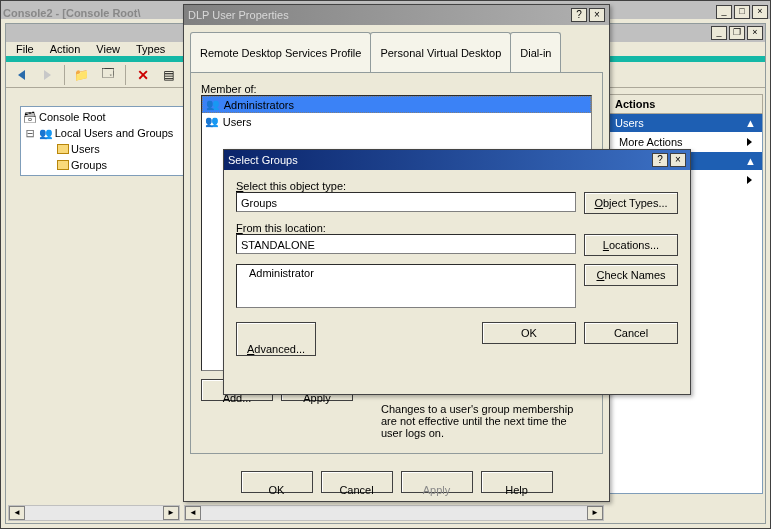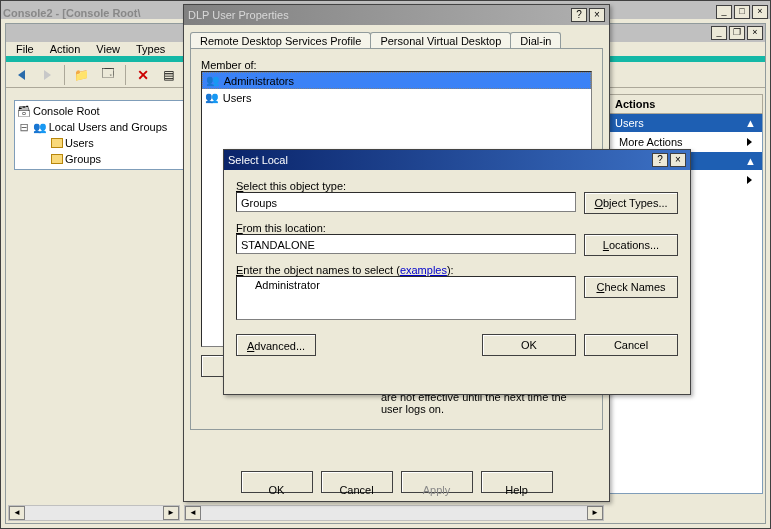--- a/index.html
+++ b/index.html
@@ -26,21 +26,21 @@
 .arrow-l::before{content:"";display:block;width:0;height:0;border-top:5px solid transparent;border-bottom:5px solid transparent;border-right:7px solid #2a6bab}
 .arrow-r::before{content:"";display:block;width:0;height:0;border-top:5px solid transparent;border-bottom:5px solid transparent;border-left:7px solid #c8c8c8}
 .ic-folder::before{content:"📁";font-size:12px}
 .ic-windows::before{content:"🗔";font-size:12px}
 .ic-x{color:#c00;font-weight:bold;font-size:14px}
 .ic-prop::before{content:"▤";font-size:12px}
 .ic-help::before{content:"?";color:#1e5fb3;font-weight:bold;font-size:13px}
 
 
 .mmc-body{position:absolute;left:0;right:0;top:68px;bottom:0;display:flex}
-.tree{width:204px;border:1px solid #7f9db9;margin:8px;background:#fff;padding:2px;overflow:auto}
+.tree{width:204px;border:1px solid #7f9db9;margin:14px;background:#fff;padding:2px;overflow:auto}
 .tree-row{display:flex;align-items:center;height:16px;gap:2px;white-space:nowrap}
 .tree-ic-root::before{content:"🗃";font-size:11px}
 .tree-ic-grp::before{content:"👥";font-size:11px}
 .tree-ic-fold{display:inline-block;width:12px;height:10px;background:#f9d97a;border:1px solid #b8860b}
 .tree-ind{display:inline-block;width:14px;text-align:center;color:#666}
 .center{flex:1;border:1px solid #7f9db9;margin:2px;background:#fff}
 .actions{width:155px;margin:2px}
 .actions-hdr{background:#ece9d8;border:1px solid #aca899;padding:3px 6px;font-weight:bold}
 .actions-panel{border:1px solid #7f9db9;border-top:none;background:#fff;height:380px}
 .actions-sect{background:#1e5fb3;color:#fff;padding:3px 6px;display:flex;justify-content:space-between;align-items:center}
@@ -55,42 +55,42 @@
 .dlg{position:absolute;border:1px solid #444;background:#ece9d8;box-shadow:2px 2px 4px rgba(0,0,0,.3)}
 .dlg-title{height:20px;display:flex;align-items:center;padding:0 4px}
 .dlg-title.inactive{background:linear-gradient(to right,#808080,#b0b0b0);color:#d8d8d8}
 .dlg-title.active{background:linear-gradient(to right,#0a246a,#3c71c5);color:#fff}
 .dlg-title .ttext{font-weight:normal;flex:1}
 .dlg-close, .dlg-help{width:16px;height:14px;background:#ece9d8;border:1px solid #404040;margin-left:2px;font-size:10px;text-align:center;line-height:12px;color:#000}
 
 .props{left:183px;top:4px;width:427px;height:498px}
 .props-body{position:absolute;left:6px;right:6px;top:26px;bottom:40px}
 .tabrow{display:flex;flex-wrap:wrap;position:relative;top:1px}
-.tab{border:1px solid #919b9c;border-bottom:none;background:#ece9d8;padding:2px 9px;margin-right:-1px;border-radius:3px 3px 0 0;position:relative;white-space:nowrap}
+.tab{border:1px solid #919b9c;border-bottom:none;background:#ece9d8;padding:14px 9px;margin-right:-1px;border-radius:3px 3px 0 0;position:relative;white-space:nowrap}
 .tab.back{background:#f5f4ea}
 .tab.active{background:#ece9d8;z-index:2;padding-bottom:4px;top:1px}
 .tabpanel{border:1px solid #919b9c;height:382px;padding:10px;position:relative;background:#ece9d8}
 .field-label{margin-bottom:0}
 .listbox{border:1px inset #808080;background:#fff;height:276px;overflow:auto}
 .list-item{display:flex;align-items:center;height:17px;padding:0 3px;gap:4px}
 .list-item.sel{background:#3b82f6;border:1px dotted #808080}
 .grp-ic::before{content:"👥";font-size:11px}
 .hint{position:absolute;left:190px;bottom:14px;width:210px;color:#000}
 .btnrow{display:flex;gap:8px;margin-top:8px}
 .btn{min-width:72px;height:22px;border:1px solid #404040;background:#ece9d8;padding:8px 8px;text-align:center;line-height:20px;box-shadow:inset 1px 1px 0 #fff}
 .btn.disabled{color:#888}
 .props-footer{position:absolute;left:0;right:0;bottom:8px;display:flex;justify-content:center;gap:8px}
 
 
 .selgrp{left:223px;top:149px;width:468px;height:246px}
 .selgrp-body{padding:10px 12px}
 .sg-field{margin-bottom:8px}
 .sg-row{display:flex;gap:8px;align-items:stretch}
 .sg-input{flex:1;border:1px inset #808080;background:#fff;padding:2px 4px;height:20px;line-height:16px}
-.sg-textarea{flex:1;border:1px inset #808080;background:#fff;padding:2px 18px;height:44px;resize:none;font-family:inherit;font-size:11px}
+.sg-textarea{flex:1;border:1px inset #808080;background:#fff;padding:2px 12px;height:44px;resize:none;font-family:inherit;font-size:11px}
 .sg-btn{width:94px;height:22px;border:1px solid #404040;background:#ece9d8;text-align:center;line-height:20px;box-shadow:inset 1px 1px 0 #fff}
 .sg-link{color:#0000cc;text-decoration:underline;cursor:pointer}
 .sg-footer{display:flex;margin-top:14px}
 .sg-footer .spacer{flex:1}
 .u{text-decoration:underline}
 </style>
 </head>
 <body>
 
 <div class="app">
@@ -230,48 +230,47 @@
     <div class="props-footer">
       <div class="btn">OK</div>
       <div class="btn">Cancel</div>
       <div class="btn disabled">Apply</div>
       <div class="btn">Help</div>
     </div>
   </div>
 
   <div class="dlg selgrp">
     <div class="dlg-title active">
-      <span class="ttext">Select Local</span>
+      <span class="ttext">Select Groups</span>
       <div class="dlg-help">?</div>
       <div class="dlg-close">×</div>
     </div>
     <div class="selgrp-body">
       <div class="sg-field">
         <div><span class="u">S</span>elect this object type:</div>
         <div class="sg-row">
           <div class="sg-input">Groups</div>
           <div class="sg-btn"><span class="u">O</span>bject Types...</div>
         </div>
       </div>
       <div class="sg-field">
         <div><span class="u">F</span>rom this location:</div>
         <div class="sg-row">
           <div class="sg-input">STANDALONE</div>
           <div class="sg-btn"><span class="u">L</span>ocations...</div>
         </div>
       </div>
       <div class="sg-field">
-        <div><span class="u">E</span>nter the object names to select (<span class="sg-link">examples</span>):</div>
         <div class="sg-row">
           <textarea class="sg-textarea" style="">Administrator</textarea>
           <div class="sg-btn"><span class="u">C</span>heck Names</div>
         </div>
       </div>
       <div class="sg-footer">
-        <div class="sg-btn" style="width:auto;padding:1px 10px"><span class="u">A</span>dvanced...</div>
+        <div class="sg-btn" style="width:auto;padding:16px 10px"><span class="u">A</span>dvanced...</div>
         <div class="spacer"></div>
         <div class="sg-btn" style="margin-right:8px">OK</div>
         <div class="sg-btn">Cancel</div>
       </div>
     </div>
   </div>
 
 </div>
 
 </body></html>

